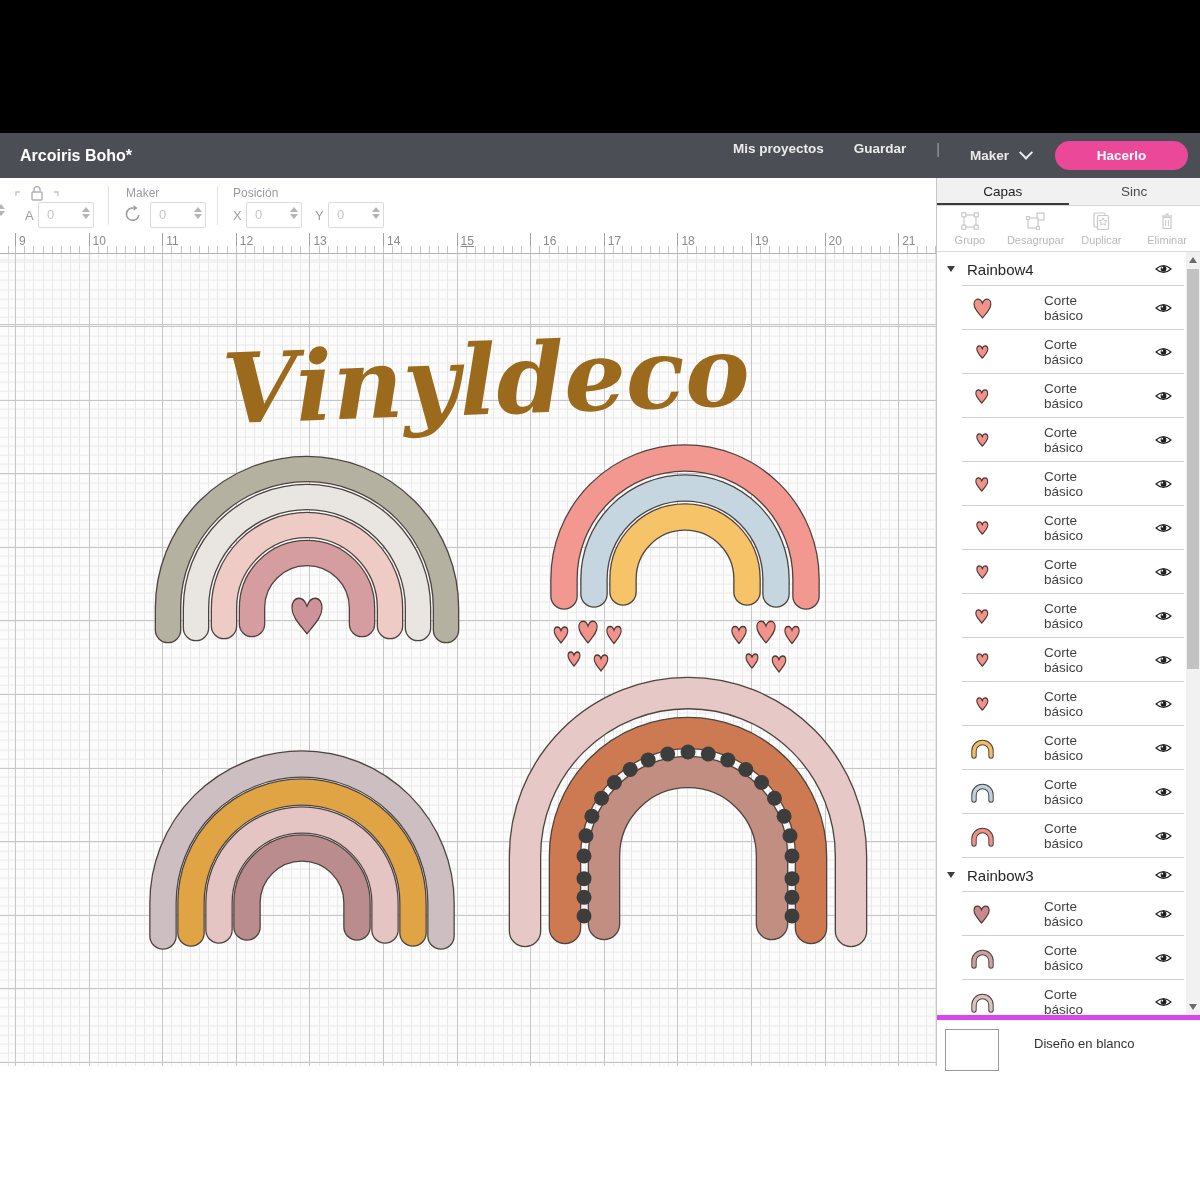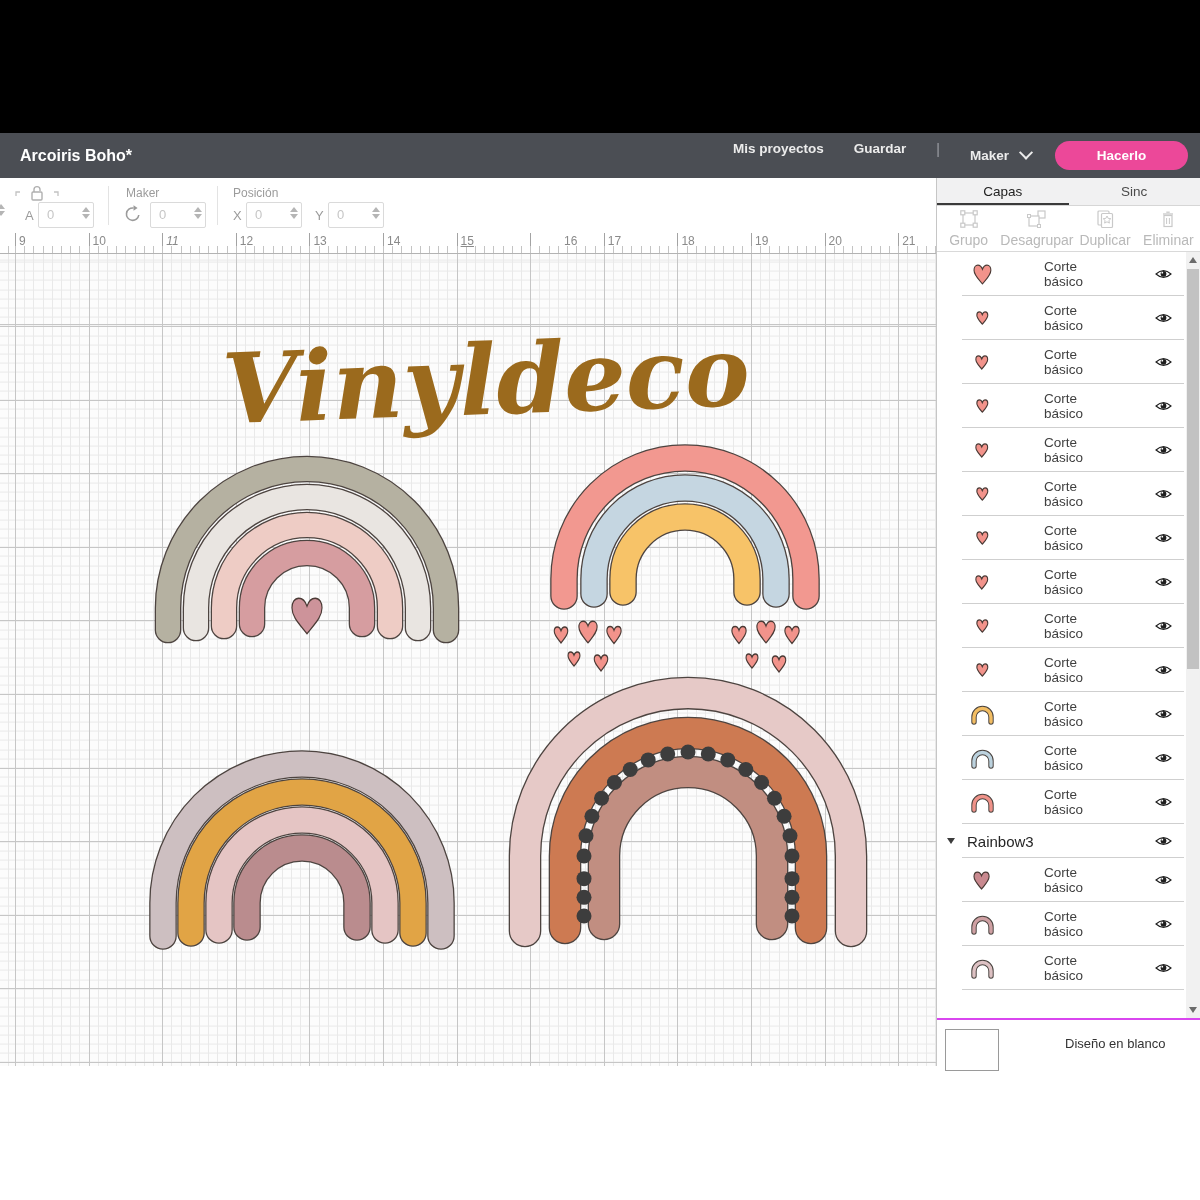--- a/index.html
+++ b/index.html
@@ -52,40 +52,40 @@
     background-position:15px 0,0 72px,15px 0,0 7.6px;}
   .canvas svg{position:absolute;inset:0;}
 
   
   .panel{width:263px;display:flex;flex-direction:column;background:#fff;}
   .tabs{height:27px;background:#f1f1f2;display:flex;border-bottom:1px solid #d6d6d6;flex:0 0 auto;}
   .tab{flex:1;text-align:center;line-height:27px;font-size:13.5px;color:#4a4a4a;cursor:pointer;}
   .tab.active{box-shadow:inset 0 -2px 0 #3a3a3a;color:#222;}
   .actions{height:45px;display:flex;border-bottom:1px solid #d9d9d9;flex:0 0 auto;}
   .action{flex:1;display:flex;flex-direction:column;align-items:center;justify-content:center;gap:3px;
-    color:#b9b9b9;font-size:14px;cursor:pointer;}
+    color:#b9b9b9;font-size:11px;cursor:pointer;}
   .list{flex:1;position:relative;overflow:hidden;}
   .list-rows{position:absolute;left:0;top:0;right:14px;}
   .row{position:relative;display:flex;align-items:center;}
   .row::after{content:"";position:absolute;left:25px;right:2px;bottom:0;border-bottom:1px solid #cfcfcf;}
   .row.grp{height:34px;}
   .row.item{height:44px;gap:44px;}
   .grp-tri{width:0;height:0;border-left:4.5px solid transparent;border-right:4.5px solid transparent;
     border-top:6px solid #3c3c3c;margin-left:10px;}
   .grp-name{font-size:15px;color:#262626;margin-left:12px;}
   .item-ic{width:34px;margin-left:30px;display:flex;align-items:center;justify-content:center;}
   .item-label{font-size:13.5px;color:#3f3f3f;margin-left:3px;}
   .eye{margin-left:auto;margin-right:14px;cursor:pointer;display:flex;align-items:center;}
   .scrollbar{position:absolute;right:0;top:0;bottom:0;width:14px;background:#f1f1f1;}
   .sb-up,.sb-dn{position:absolute;left:0;width:14px;height:14px;display:flex;align-items:center;justify-content:center;}
   .sb-up{top:1px;} .sb-dn{bottom:1px;}
   .sb-tri-u{width:0;height:0;border-left:4px solid transparent;border-right:4px solid transparent;border-bottom:6px solid #6b6b6b;}
   .sb-tri-d{width:0;height:0;border-left:4px solid transparent;border-right:4px solid transparent;border-top:6px solid #6b6b6b;}
   .sb-thumb{position:absolute;left:1px;width:12px;top:17px;height:400px;background:#c2c2c2;}
-  .pfooter{height:46px;border-top:2px solid #d946ef;display:flex;align-items:center;flex:0 0 auto;gap:31px;}
+  .pfooter{height:46px;border-top:5px solid #d946ef;display:flex;align-items:center;flex:0 0 auto;}
   .swatch{width:52px;height:40px;border:1px solid #9a9a9a;background:#fff;margin-left:8px;margin-top:14px;}
   .pfooter-label{font-size:13px;color:#333;margin-left:35px;}
 </style>
 </head>
 <body>
 
 <div class="app">
 
   <div class="hdr">
     <div class="hdr-title">Arcoiris Boho*</div>
@@ -156,26 +156,26 @@
               <div class="tri-dn"></div>
             </div>
         </div>
       </div>
 
       <div class="ruler">
         <div class="ruler-major"></div>
         <div class="ruler-minor"></div>
       <span class="ruler-num" style="left: 19px;">9</span>
           <span class="ruler-num" style="left: 92.6px;">10</span>
-          <span class="ruler-num" style="left: 166.2px; font-style: italic;">11</span>
+          <span class="ruler-num" style="left: 166.2px;">11</span>
           <span class="ruler-num" style="left: 239.8px;">12</span>
           <span class="ruler-num" style="left: 313.4px;">13</span>
           <span class="ruler-num" style="left: 387px;">14</span>
           <span class="ruler-num" style="left: 460.6px; text-decoration: underline;">15</span>
-          <span class="ruler-num" style="left: 564px;">16</span>
+          <span class="ruler-num" style="left: 543px;">16</span>
           <span class="ruler-num" style="left: 607.8px;">17</span>
           <span class="ruler-num" style="left: 681.4px;">18</span>
           <span class="ruler-num" style="left: 755px;">19</span>
           <span class="ruler-num" style="left: 828.6px;">20</span>
           <span class="ruler-num" style="left: 902.2px;">21</span>
         </div>
 
       <div class="canvas">
         <svg id="cv" width="936" height="813" viewBox="0 0 936 813">
           <text id="brand" x="487" y="160" text-anchor="middle" font-family="DejaVu Serif, serif" font-style="italic" font-weight="bold" font-size="97" transform="rotate(-2 487 160)" fill="#9b6a1d">Vinyldeco</text>
@@ -295,20 +295,31 @@
             <path d="M9.3 3.2 h3.4" stroke="#c9c9c9" stroke-width="1.3"></path>
             <rect x="7" y="6.5" width="8" height="11" fill="none" stroke="#c9c9c9" stroke-width="1.2"></rect>
             <path d="M9.6 9 v6 M12.4 9 v6" stroke="#c9c9c9" stroke-width="1"></path>
           </svg>
           <span>Eliminar</span>
         </div>
       </div>
 
       <div class="list">
         <div class="list-rows" id="rows">
+            <div class="row grp">
+              <div class="grp-tri"></div>
+              <div class="grp-name">Rainbow4</div>
+              <div class="eye">
+                <svg width="17" height="12" viewBox="0 0 17 12">
+                  <path d="M1 6 Q8.5 -0.8 16 6 Q8.5 12.8 1 6 Z" fill="none" stroke="#1f1f1f" stroke-width="1.1"></path>
+                  <circle cx="8.5" cy="5.8" r="2.9" fill="#1f1f1f"></circle>
+                  <circle cx="7.3" cy="4.7" r="0.9" fill="#fff"></circle>
+                </svg>
+              </div>
+            </div>
             <div class="row item">
               <div class="item-ic">
                 <svg width="20.89473684210526" height="23" viewBox="0 0 20.89473684210526 23">
                   <path d="M10 4.6 C8.9 1.9 6.8 0.6 4.9 0.6 C2.2 0.6 0.6 2.8 0.6 5.4 C0.6 9.8 4.9 13.2 10 18.4 C15.1 13.2 19.4 9.8 19.4 5.4 C19.4 2.8 17.8 0.6 15.1 0.6 C13.2 0.6 11.1 1.9 10 4.6 Z" transform="translate(1.5 1.5) scale(0.894736842105263 1.0526315789473684)" fill="#f2938b" stroke="#4a3a35" stroke-width="1.235"></path>
                 </svg>
               </div>
               <div class="item-label">Corte básico</div>
               <div class="eye">
                 <svg width="17" height="12" viewBox="0 0 17 12">
                   <path d="M1 6 Q8.5 -0.8 16 6 Q8.5 12.8 1 6 Z" fill="none" stroke="#1f1f1f" stroke-width="1.1"></path>

